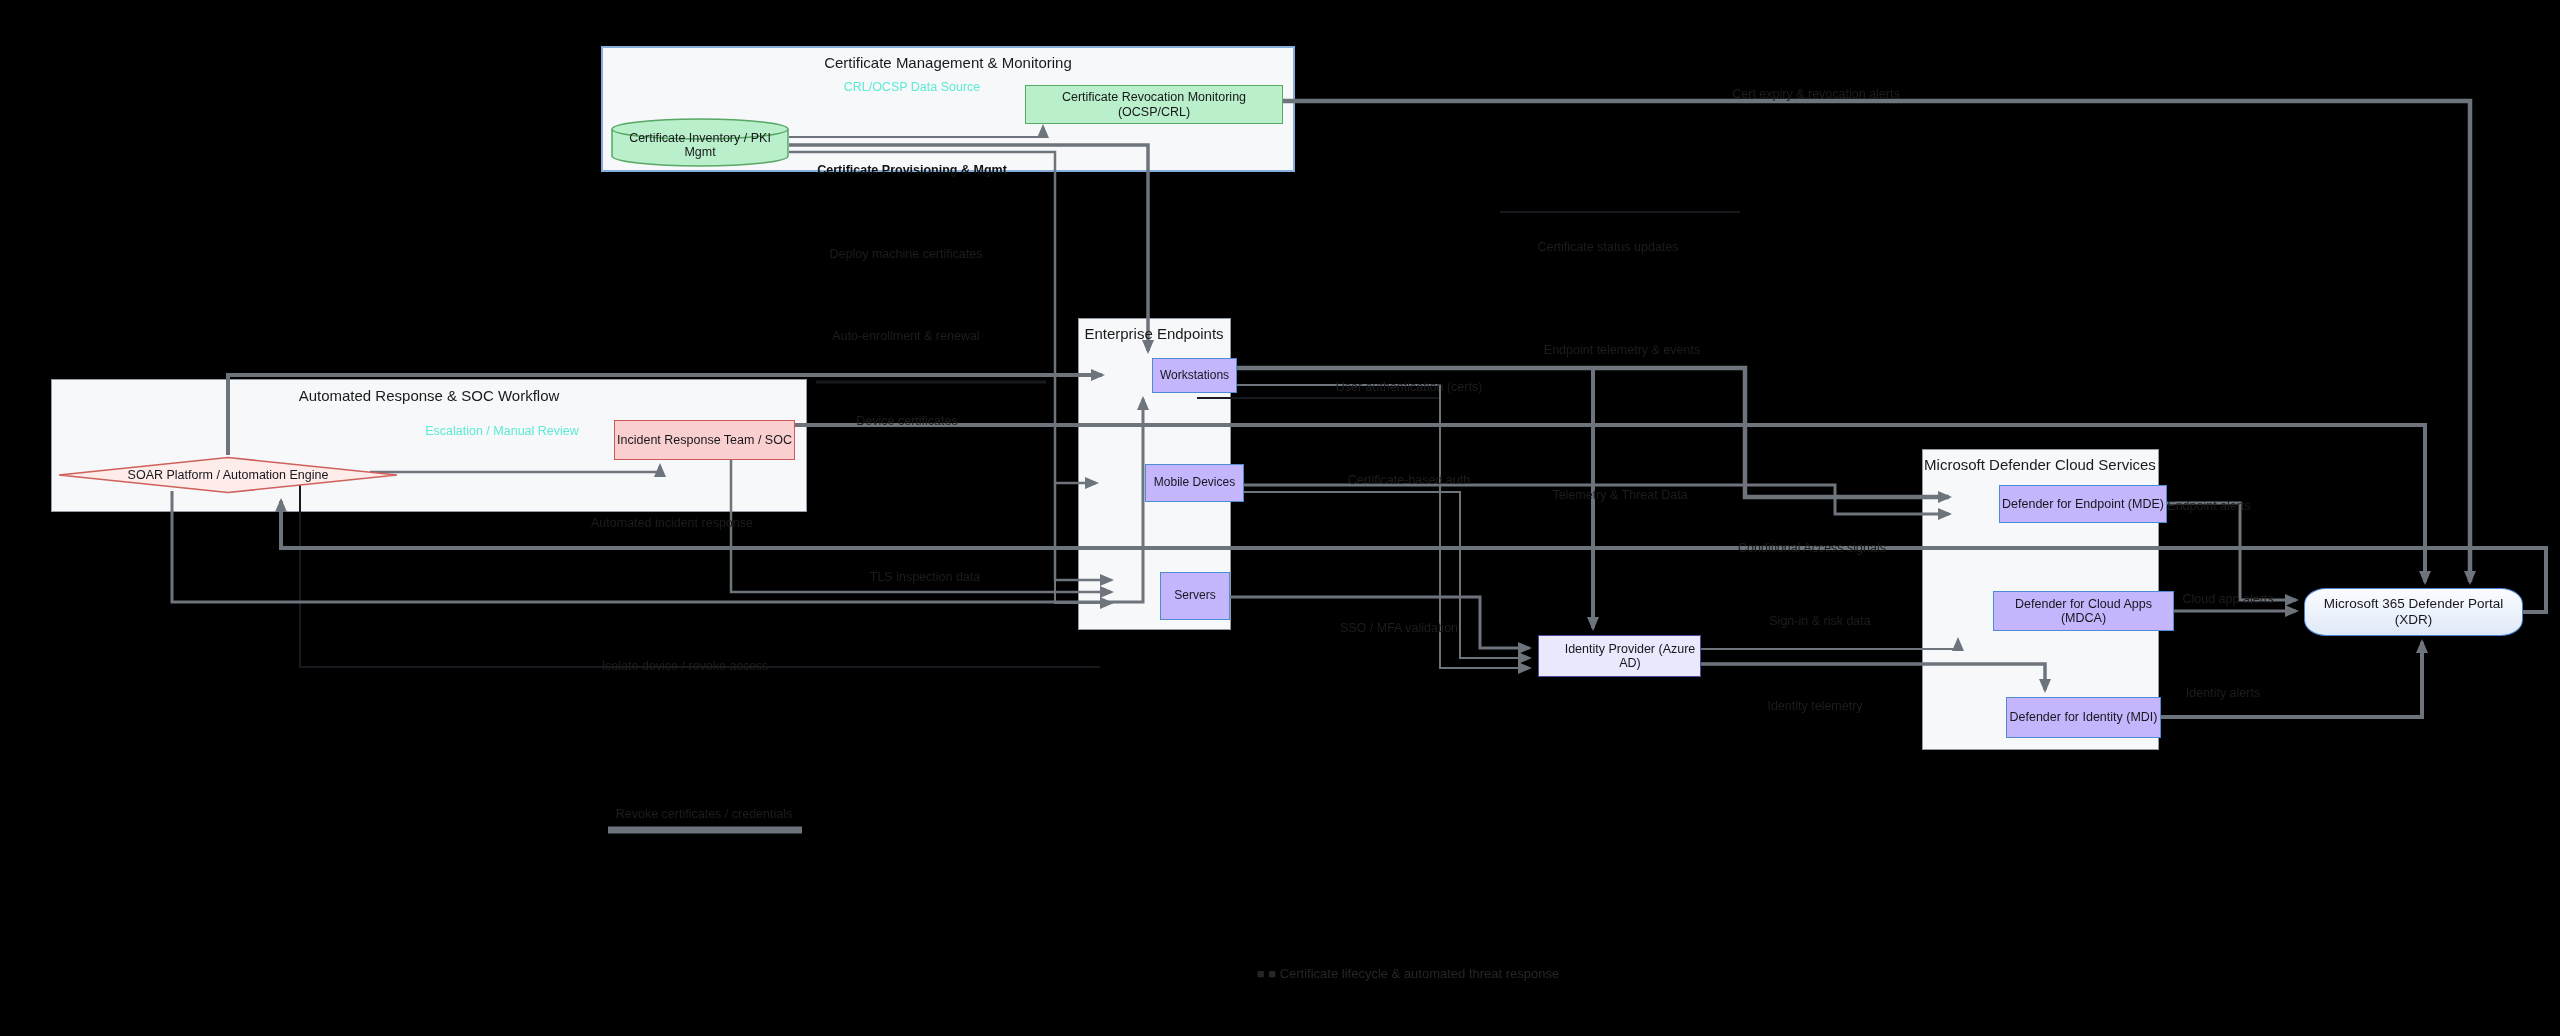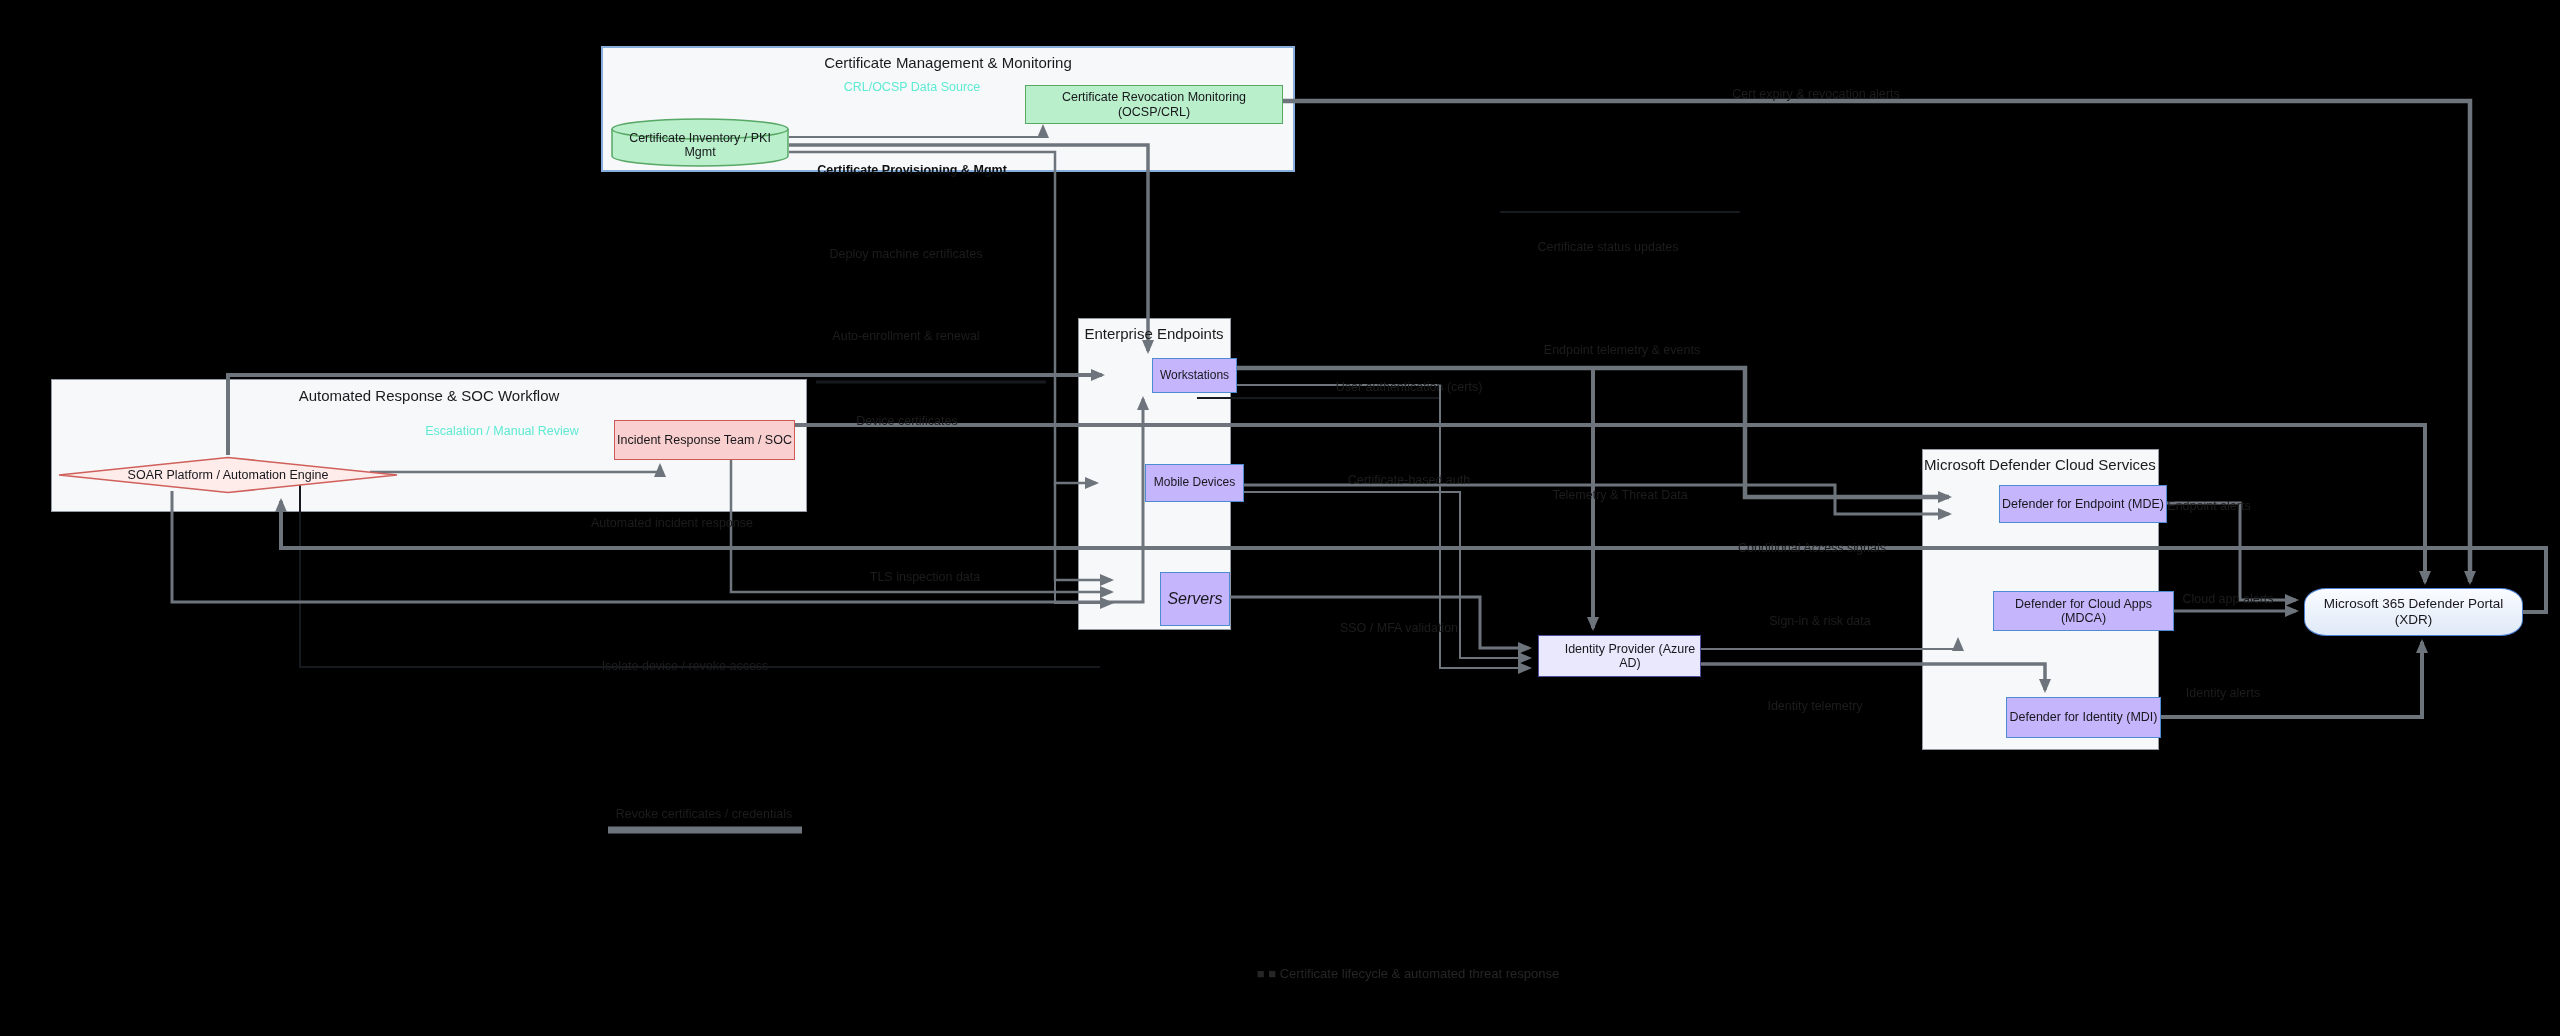--- a/index.html
+++ b/index.html
@@ -94,21 +94,21 @@
   </div>
   <div class="node pink" style="left:614px;top:420px;width:181px;height:40px;font-size:12.5px;">
     <span>Incident Response Team / SOC</span>
   </div>
   <div class="node blue" style="left:1112px;top:358px;width:85px;height:35px;font-size:12px;">
     <span>Workstations</span>
   </div>
   <div class="node blue" style="left:1105px;top:464px;width:99px;height:38px;font-size:12px;">
     <span>Mobile Devices</span>
   </div>
-  <div class="node blue" style="left:1120px;top:572px;width:70px;height:54px;font-size:16px;font-style:italic;">
+  <div class="node blue" style="left:1120px;top:572px;width:70px;height:48px;font-size:12px;">
     <span>Servers</span>
   </div>
   <div class="node blue" style="left:1959px;top:485px;width:168px;height:38px;font-size:12.5px;">
     <span>Defender for Endpoint (MDE)</span>
   </div>
   <div class="node blue" style="left:1953px;top:591px;width:181px;height:40px;font-size:12.5px;">
     <span>Defender for Cloud Apps (MDCA)</span>
   </div>
   <div class="node blue" style="left:1966px;top:697px;width:155px;height:41px;font-size:12.5px;">
     <span>Defender for Identity (MDI)</span>

